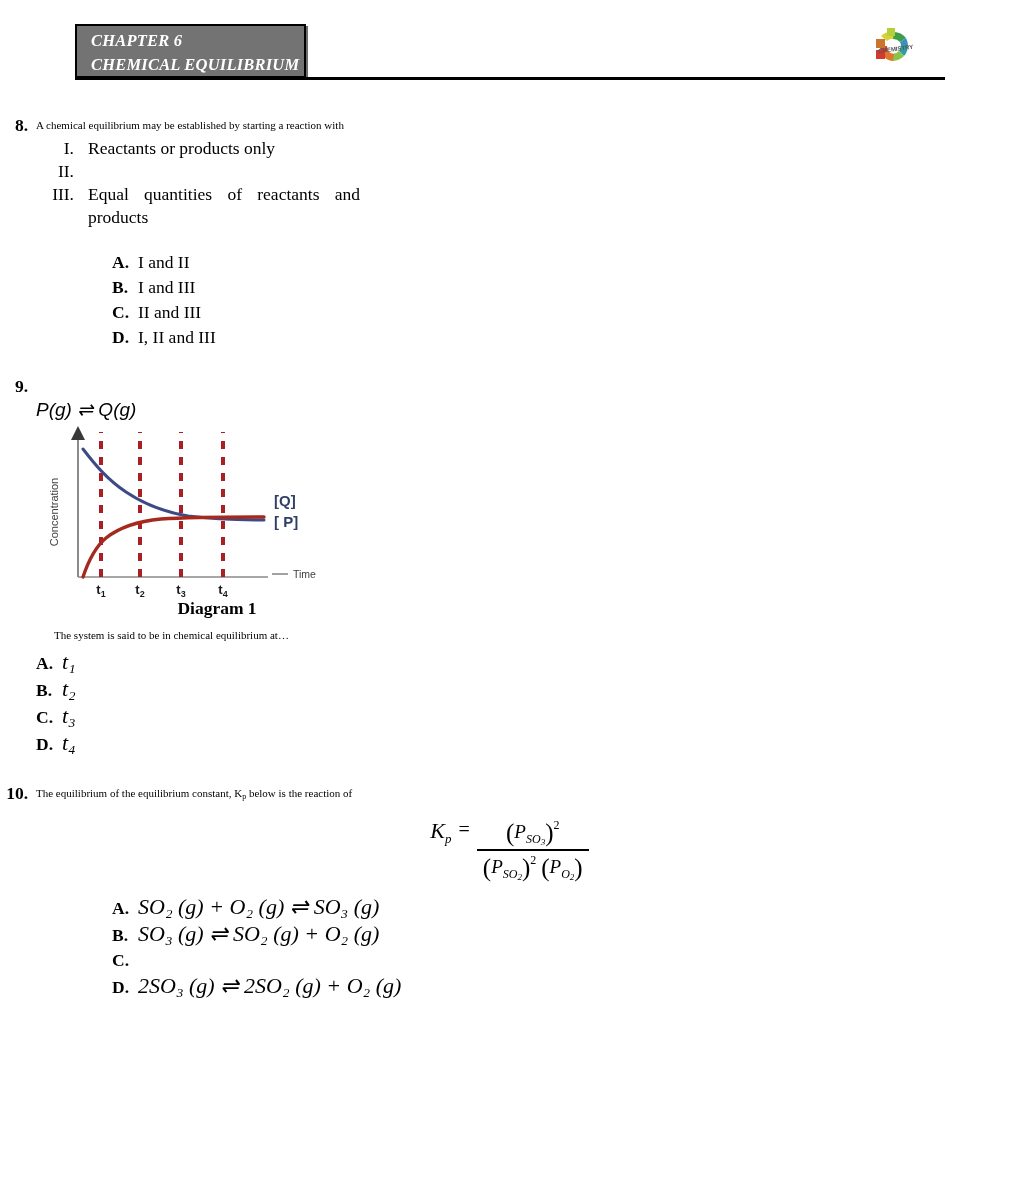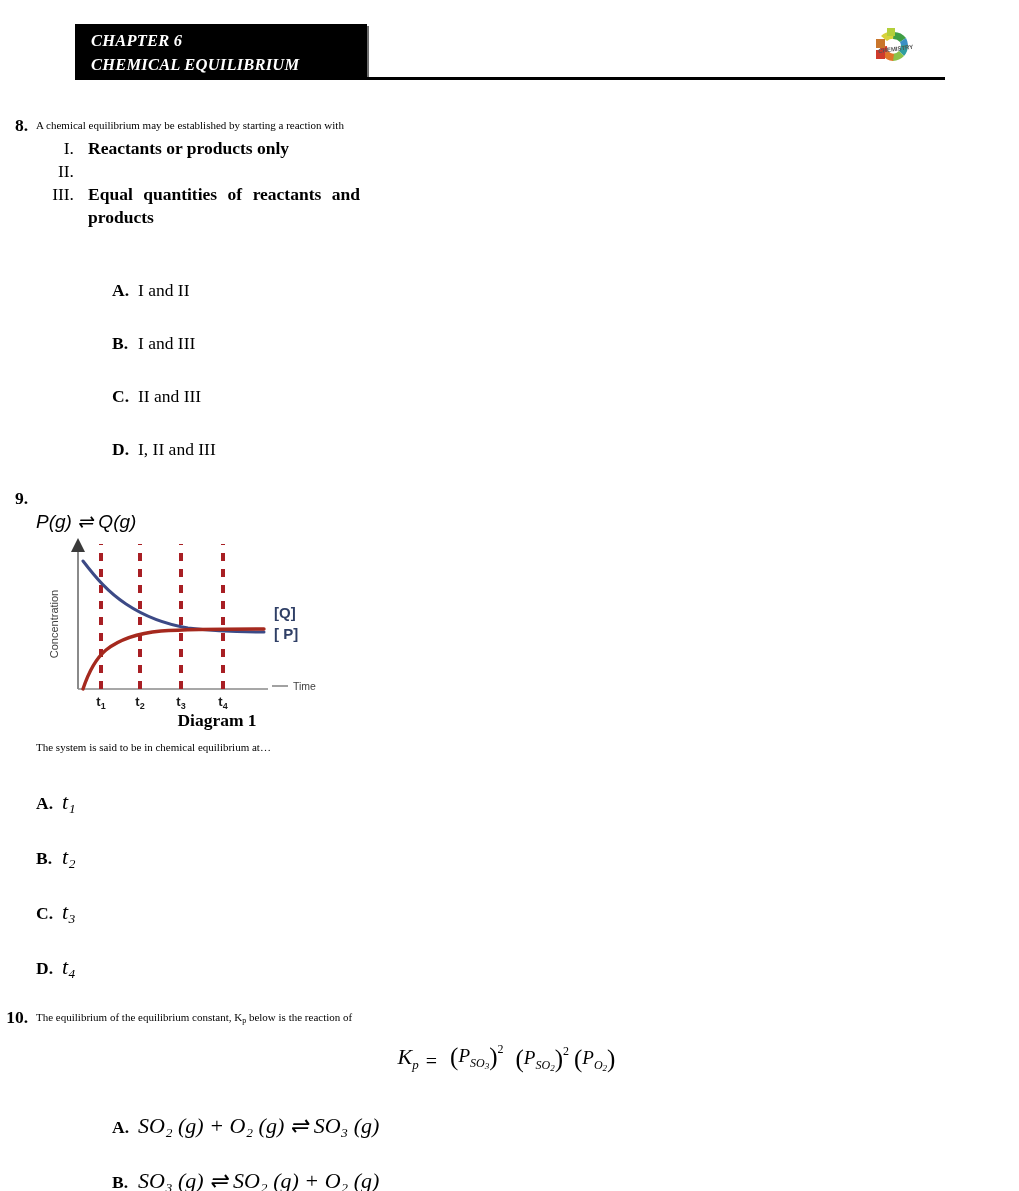--- a/index.html
+++ b/index.html
@@ -20,23 +20,23 @@
   .header {
     position: absolute;
     left: 0; top: 0;
     width: 1019px;
     height: 92px;
   }
   .chapter-box {
     position: absolute;
     left: 75px;
     top: 24px;
-    width: 292px;
+    width: 231px;
     height: 54px;
-    background: #000000;
+    background: #737373;
     box-sizing: border-box;
     border: 2px solid #000;
     box-shadow: 2px 2px 0 #6d6d6d;
     padding: 3px 4px 0 14px;
   }
   .chapter-line {
     color: #ffffff;
     font-family: "Liberation Serif", serif;
     font-style: italic;
     font-weight: bold;
@@ -111,41 +111,40 @@
   .roman-label {
     width: 52px;
     min-width: 52px;
     text-align: right;
     padding-right: 14px;
     box-sizing: border-box;
   }
   .roman-text {
     width: 272px;
     text-align: justify;
-    font-weight: bold;
   }
   .roman-text.nojust { text-align: left; }
 
   .choices {
     margin: 0;
     padding: 0;
     list-style: none;
   }
   .choice {
     display: flex;
     align-items: baseline;
     font-size: 17.5px;
     line-height: 25px;
   }
   .choice-letter {
     font-weight: bold;
     width: 26px;
     min-width: 26px;
   }
-  .choice-text { white-space: nowrap; margin-top: 28px; }
+  .choice-text { white-space: nowrap; }
   .choice-text.mathy {
     font-family: "Liberation Serif", serif;
     font-style: italic;
     font-size: 22px;
   }
   sub { font-size: 0.72em; vertical-align: -0.25em; }
 
   
   .eqline {
     text-align: left;
@@ -169,34 +168,34 @@
     font-weight: bold;
     font-size: 17.5px;
     line-height: 23px;
     width: 362px;
   }
 
   
   .kp-block {
     display: flex;
     justify-content: center;
-    align-items: flex-end;
+    align-items: flex-start;
     font-family: "Liberation Serif", serif;
     padding: 10px 0 6px 0;
   }
   .kp-lhs {
     font-style: italic;
     font-size: 22px;
     padding-right: 7px;
     white-space: nowrap;
   }
   .kp-eq { font-size: 20px; padding-right: 7px; }
   .frac {
     display: inline-flex;
-    flex-direction: row;
+    flex-direction: column;
     align-items: center;
   }
   .frac .num {
     padding: 0 6px 2px 6px;
     white-space: nowrap;
   }
   .frac .bar {
     width: 100%;
     height: 1.5px;
     background: #000;
@@ -344,21 +343,21 @@
             <text x="65" y="172">t<tspan font-size="9" dy="3">1</tspan></text>
             <text x="104" y="172">t<tspan font-size="9" dy="3">2</tspan></text>
             <text x="145" y="172">t<tspan font-size="9" dy="3">3</tspan></text>
             <text x="187" y="172">t<tspan font-size="9" dy="3">4</tspan></text>
           </g>
         </svg>
       </div>
 
       <div class="diagram-caption">Diagram 1</div>
 
-      <div class="q-body" style="padding-top:4px;">The system is said to be in chemical equilibrium at…</div>
+      <div class="q-body" style="padding-top:4px;margin-left:18px;">The system is said to be in chemical equilibrium at…</div>
 
       <ul class="choices" style="margin-top:2px;">
         <li class="choice">
           <span class="choice-letter">A.</span>
           <span class="choice-text mathy">t₁</span>
         </li>
         <li class="choice">
           <span class="choice-letter">B.</span>
           <span class="choice-text mathy">t₂</span>
         </li>
@@ -397,17 +396,18 @@
       </li>
       <li class="choice">
         <span class="choice-letter">B.</span>
         <span class="choice-text mathy">SO₃ (g) ⇌ SO₂ (g) + O₂ (g)</span>
       </li>
       <li class="choice">
         <span class="choice-letter">C.</span>
       </li>
       <li class="choice">
         <span class="choice-letter">D.</span>
+        <span class="choice-text mathy">2SO₃ (g) ⇌ 2SO₂ (g) + O₂ (g)</span>
       </li>
     </ul>
   </div>
 
 </div>
 
 </body></html>

